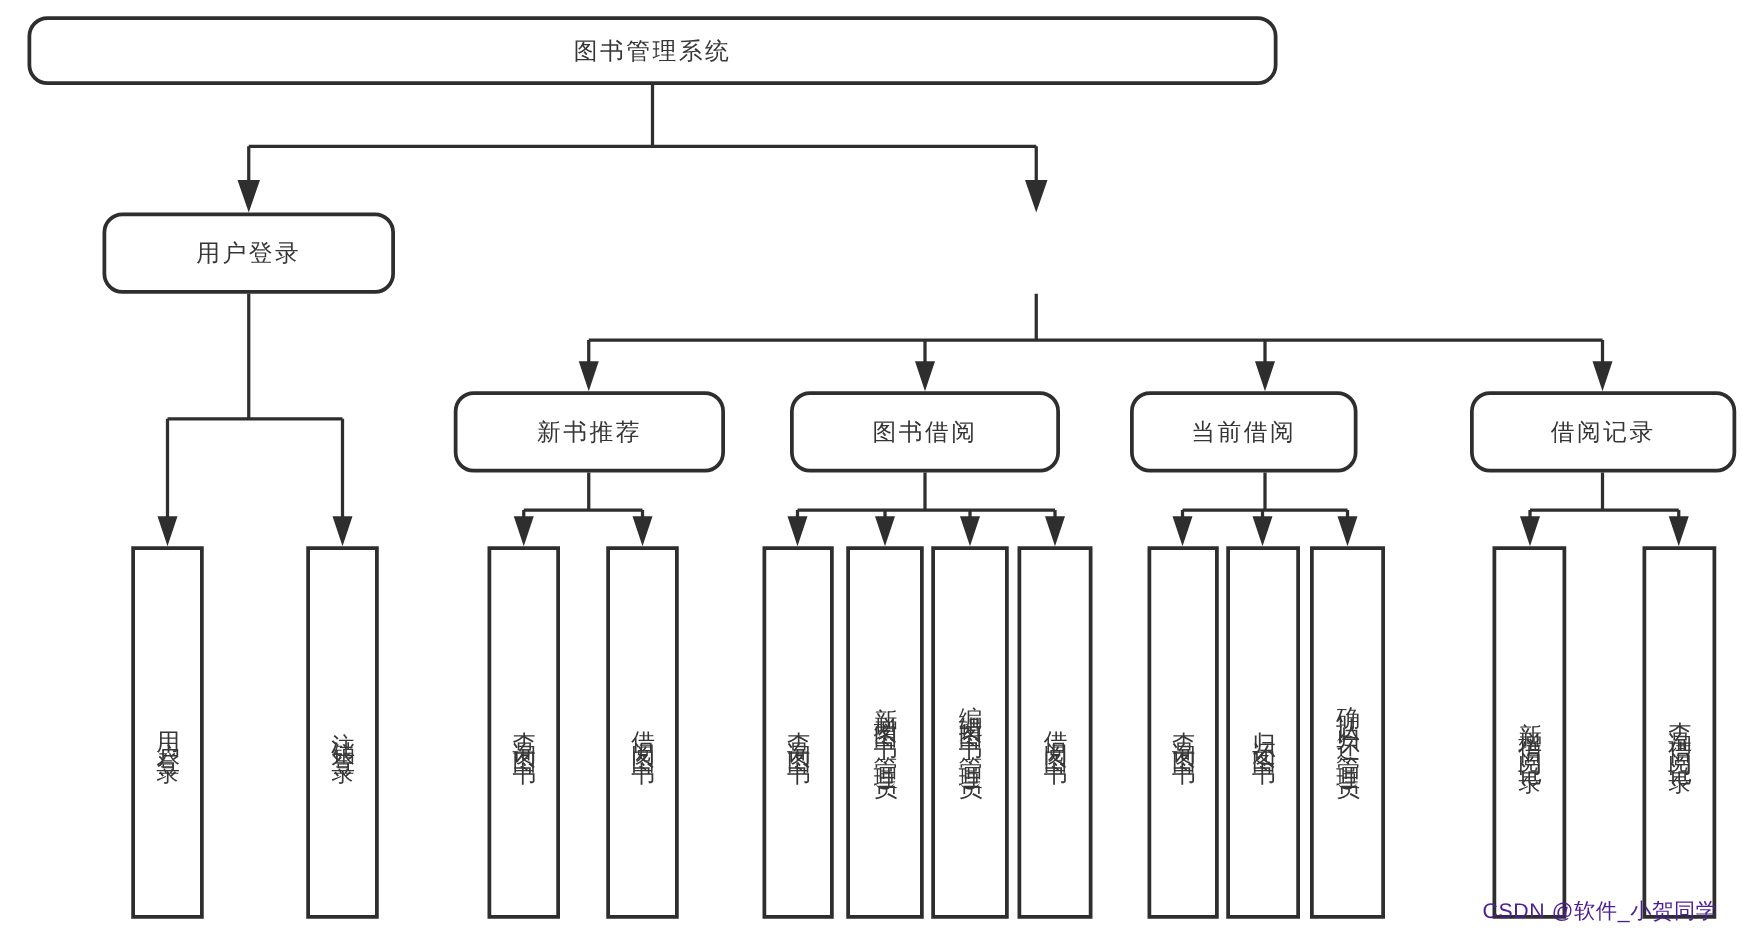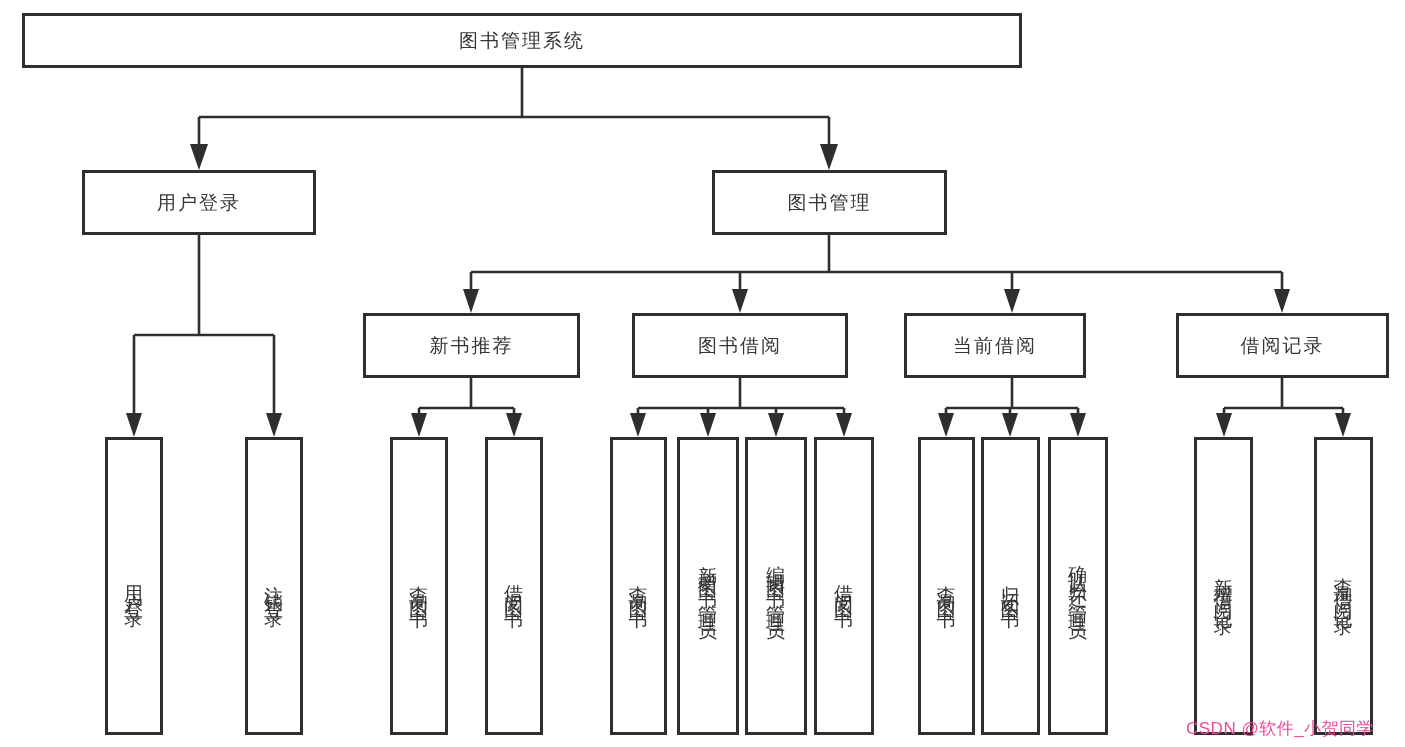--- a/index.html
+++ b/index.html
@@ -12,35 +12,35 @@
   }
   #connectors{position:absolute;left:0;top:0;width:1405px;height:747px;}
   .box{
     position:absolute;
     box-sizing:border-box;
     background:#ffffff;
     border:3px solid #2e2e2e;
     display:flex;align-items:center;justify-content:center;
     color:#363636;
   }
-  .hnode{font-size:19px;letter-spacing:2px;font-weight:400;}
+  .hnode{font-size:19px;letter-spacing:2px;font-weight:400;border-radius:16px;}
   .leaf span{
     writing-mode:vertical-rl;
     text-orientation:mixed;
     font-size:19px;
     letter-spacing:8px;
     line-height:1;
     white-space:nowrap;
   }
   .watermark{
     position:absolute;
     left:1186px;top:717px;
     font-size:17px;
     letter-spacing:0.5px;
-    color:#ec4899;
+    color:#4c1d95;
     z-index:10;
     white-space:nowrap;
   }
 </style>
 </head>
 <body>
 
 <div id="canvas">
 
   <svg id="connectors" viewBox="0 0 1405 747" xmlns="http://www.w3.org/2000/svg" aria-hidden="true">
@@ -83,23 +83,20 @@
     <polygon fill="#2e2e2e" points="1216,413 1232,413 1224,437"></polygon>
     <polygon fill="#2e2e2e" points="1335,413 1351,413 1343,437"></polygon>
   </svg>
 
   <div class="box hnode" style="left:22px;top:13px;width:1000px;height:55px">
     <span>图书管理系统</span>
   </div>
 
   <div class="box hnode" style="left:82px;top:170px;width:234px;height:65px">
     <span>用户登录</span>
-  </div>
-  <div class="box hnode" style="left:712px;top:170px;width:235px;height:65px">
-    <span>图书管理</span>
   </div>
 
   <div class="box hnode" style="left:632px;top:313px;width:216px;height:65px">
     <span>图书借阅</span>
   </div>
   <div class="box hnode" style="left:363px;top:313px;width:217px;height:65px">
     <span>新书推荐</span>
   </div>
   <div class="box hnode" style="left:904px;top:313px;width:182px;height:65px">
     <span>当前借阅</span>

